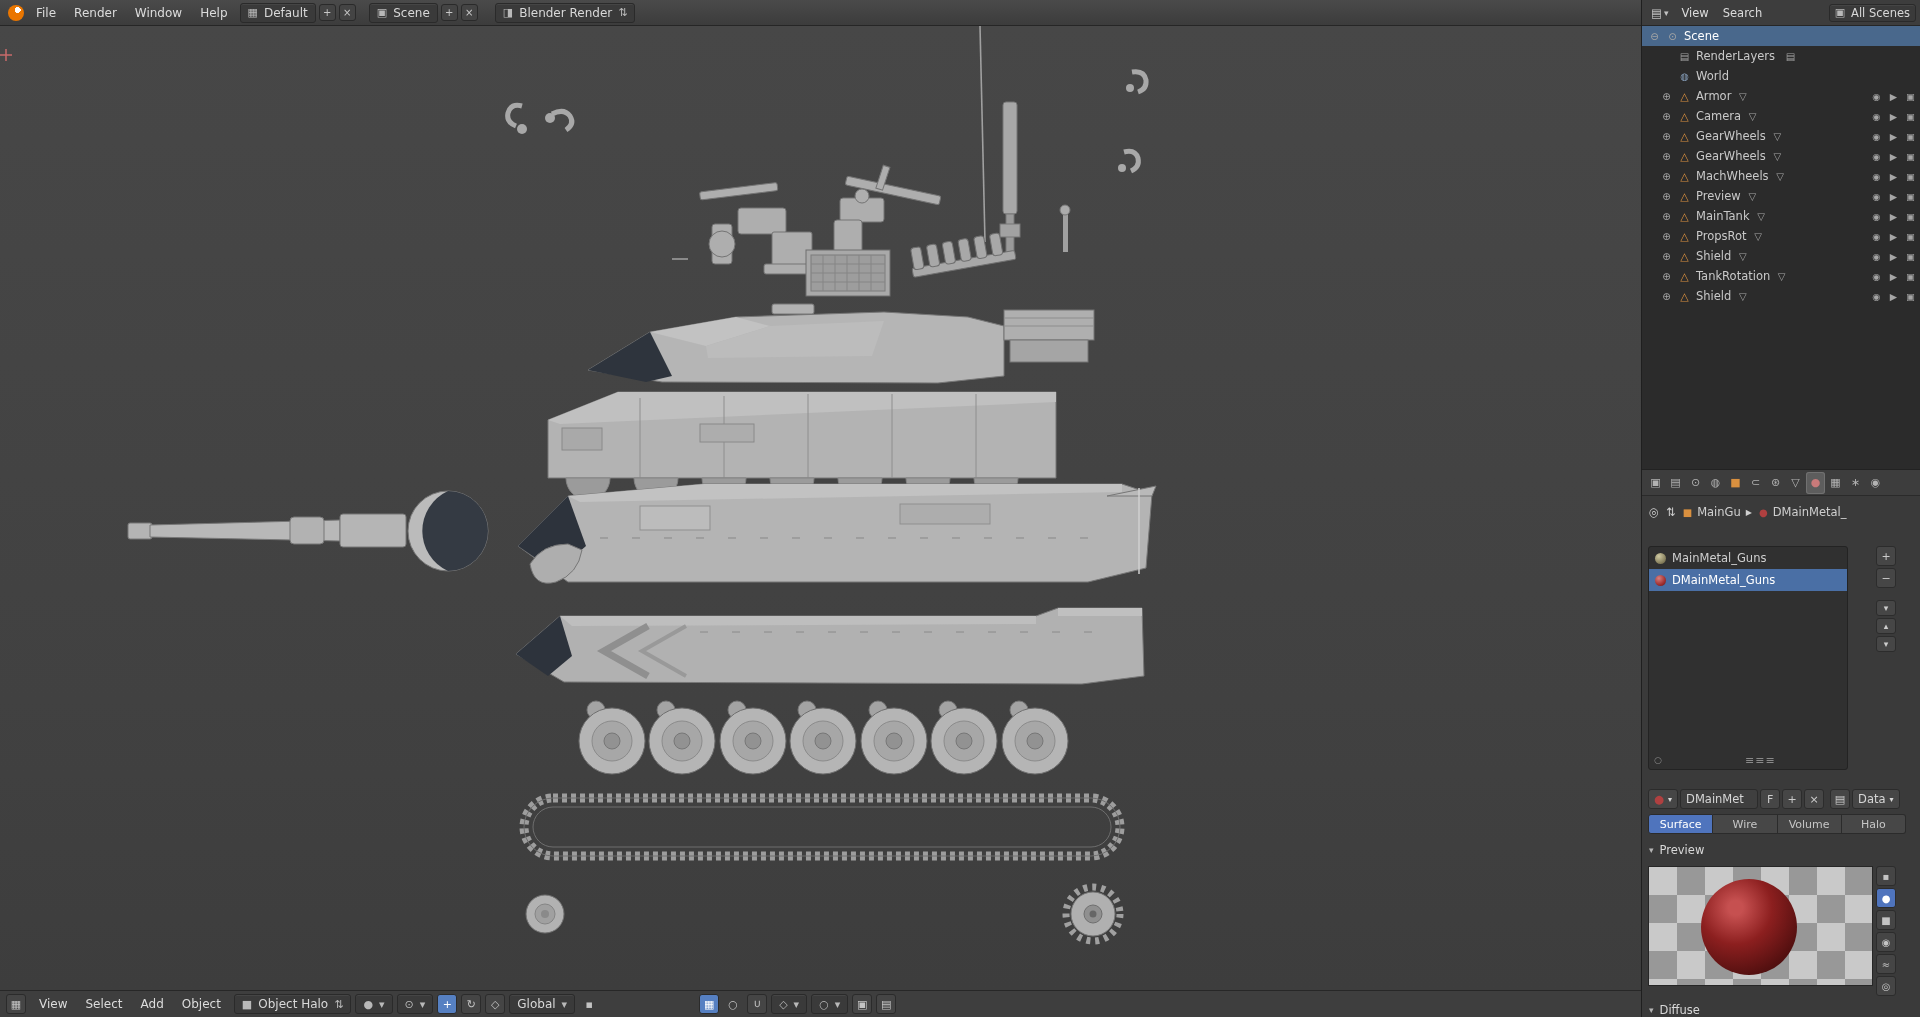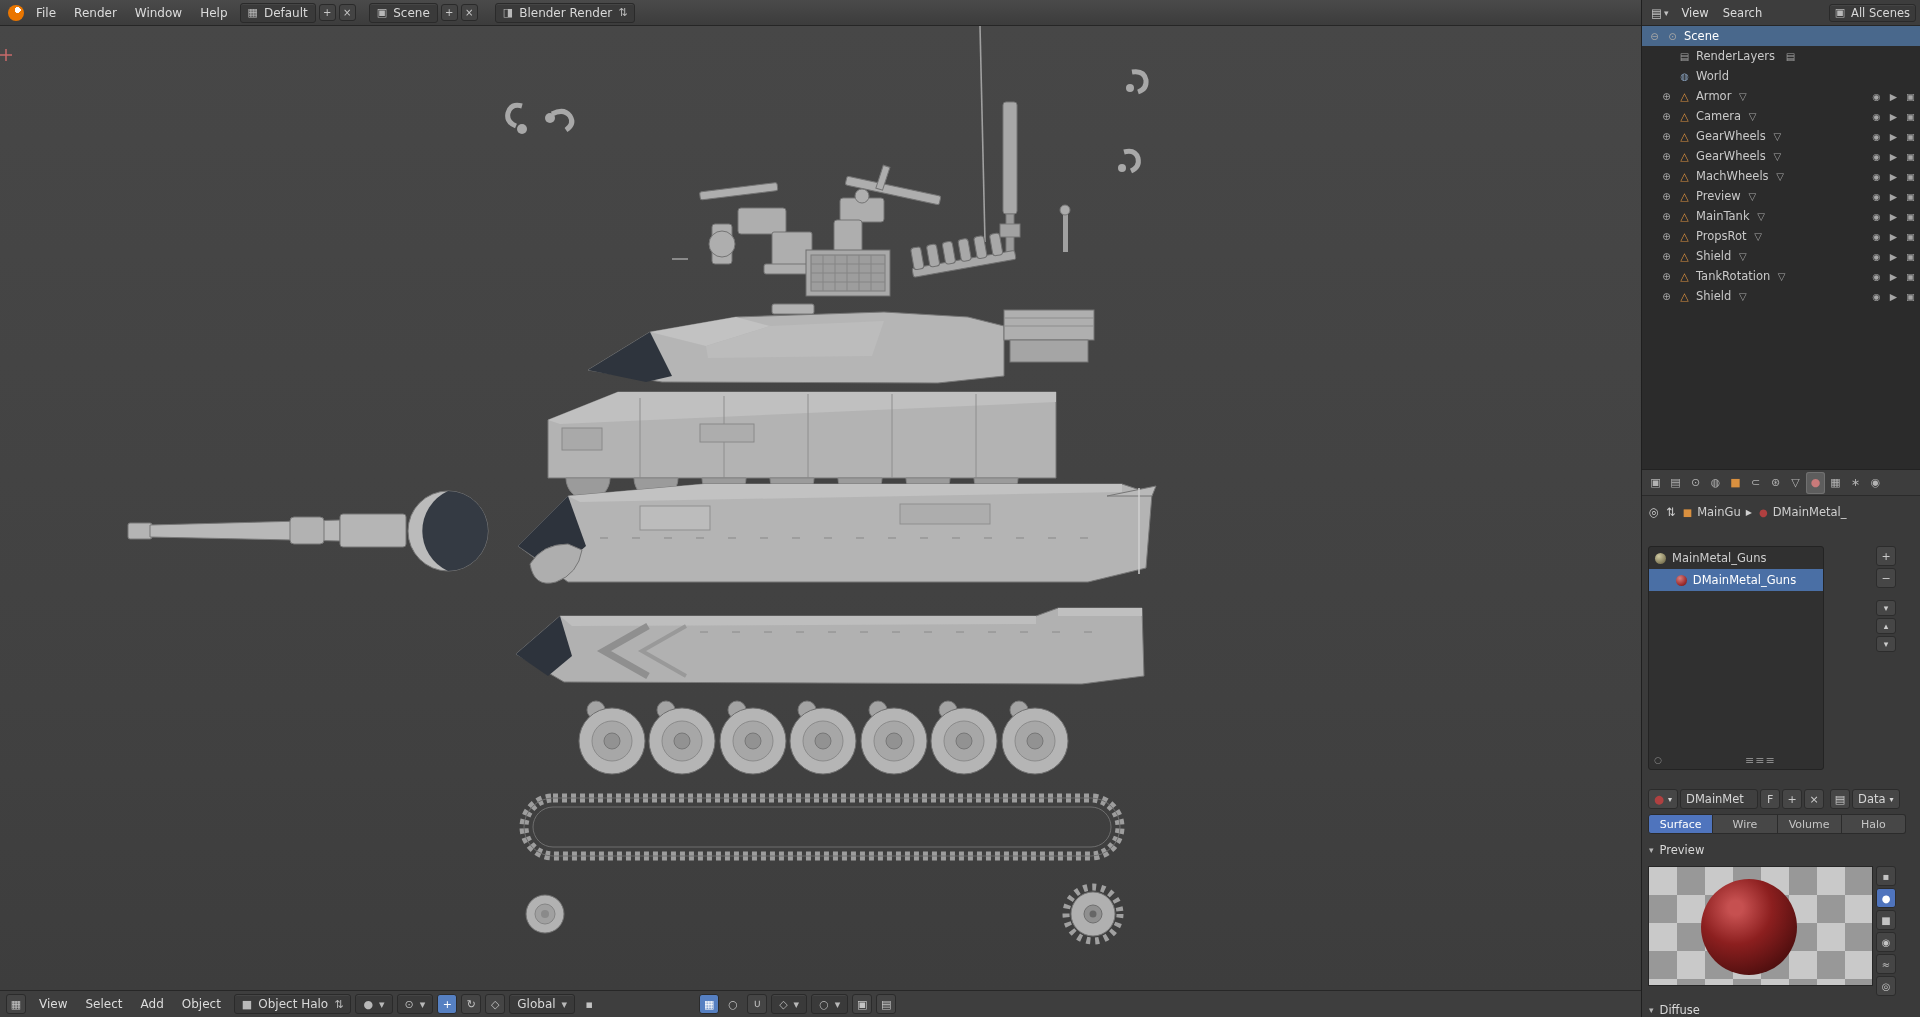--- a/index.html
+++ b/index.html
@@ -51,24 +51,24 @@
     font-size:11px;color:#b2b2b2;border-radius:3px;}
   .ptab.active{background:#5d5d5d;box-shadow:inset 0 0 0 1px #717171;color:#efefef;}
   .ptab.obj{color:#d9903f;}
   .ptab.mat{color:#c97a7a;}
   .crumbs{position:absolute;left:0;top:30px;width:279px;height:24px;display:flex;align-items:center;
     gap:7px;padding:0 7px;color:#cfcfcf;}
   .chip{display:flex;align-items:center;gap:5px;white-space:nowrap;}
   .chip .ci{font-size:10px;}
   .ci.cube{color:#d9903f;}
   .ci.matball{color:#b04040;}
-  .slot-list{position:absolute;left:6px;top:76px;width:176px;height:224px;background:#303030;
+  .slot-list{position:absolute;left:6px;top:76px;width:200px;height:224px;background:#303030;
     border:1px solid #232323;border-radius:3px;overflow:hidden;}
   .slot-row{height:22px;display:flex;align-items:center;gap:6px;padding:0 6px;color:#cfcfcf;}
-  .slot-row.selected{background:#4a6fa5;color:#fff;justify-content:center;}
+  .slot-row.selected{background:#4a6fa5;color:#fff;}
   .msphere{width:11px;height:11px;border-radius:50%;flex:0 0 auto;}
   .msphere.olive{background:radial-gradient(circle at 35% 30%,#cfc9a2,#8d8663 60%,#59543a);}
   .msphere.red{background:radial-gradient(circle at 35% 30%,#d97f7f,#a13030 60%,#5d1414);}
   .list-grip{position:absolute;left:0;bottom:2px;width:100%;height:12px;color:#8a8a8a;}
   .list-grip .circ{position:absolute;left:5px;top:0;font-size:9px;}
   .list-grip .bar{position:absolute;left:96px;top:-1px;font-size:11px;letter-spacing:1px;}
   .slot-col{position:absolute;left:234px;top:76px;width:20px;display:flex;flex-direction:column;}
   .sq-btn{width:20px;height:20px;background:#464646;border:1px solid #2c2c2c;border-radius:3px;
     color:#cccccc;font-size:11px;display:flex;align-items:center;justify-content:center;margin-bottom:2px;}
   .sq-btn.small{height:16px;font-size:9px;}

